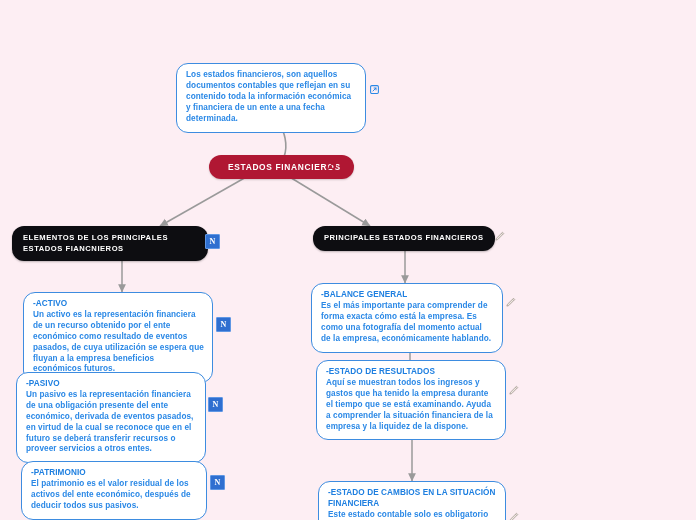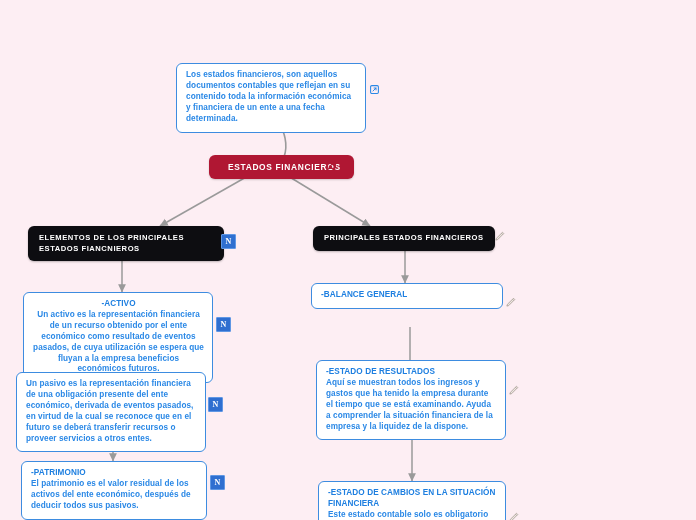--- a/index.html
+++ b/index.html
@@ -28,21 +28,21 @@
     pointer-events: none;
   }
 
   
   .node {
     position: absolute;
     box-sizing: border-box;
   }
   .node .box {
     box-sizing: border-box;
-    border-radius: 6px;
+    border-radius: 12px;
     position: relative;
   }
 
   
   .note-box {
     background: #ffffff;
     border: 1.5px solid #3d8ce0;
     border-radius: 8px;
     padding: 6px 8px 7px 9px;
     color: #1e7fe0;
@@ -154,61 +154,63 @@
   <div class="node" style="left:209px; top:155px;">
     <div class="box root-box">ESTADOS FINANCIEROS</div>
     <span class="icon-link" style="position:absolute; left:118px; top:5px;">
       <svg width="9" height="9" viewBox="0 0 12 12">
         <rect x="0.8" y="0.8" width="10.4" height="10.4" rx="1.6" fill="none" stroke="#b01733" stroke-width="1.5"></rect>
         <path d="M4 8 L8 4 M5.4 4 L8 4 L8 6.6" fill="none" stroke="#b01733" stroke-width="1.4" stroke-linecap="round" stroke-linejoin="round"></path>
       </svg>
     </span>
   </div>
 
-  <div class="node" style="left:28px; top:226px; width:196px;">
+  <div class="node" style="left:12px; top:226px; width:196px;">
     <div class="box branch-box" style="width:196px;">ELEMENTOS DE LOS PRINCIPALES ESTADOS FIANCNIEROS</div>
     <span class="badge badge-n" style="left:193px; top:8px;">N</span>
   </div>
 
   <div class="node" style="left:313px; top:226px;">
     <div class="box branch-box" style="white-space:nowrap;">PRINCIPALES ESTADOS FINANCIEROS</div>
     <span class="icon-pencil" style="position:absolute; left:181px; top:5px;">
       <svg width="11" height="11" viewBox="0 0 14 14">
         <path d="M10.8 1.6 L12.4 3.2 L4.6 11 L2.4 11.6 L3 9.4 Z" fill="#efe8e2" stroke="#9a9088" stroke-width="0.9" stroke-linejoin="round"></path>
         <path d="M9.6 2.8 L11.2 4.4" stroke="#9a9088" stroke-width="0.8"></path>
       </svg>
     </span>
   </div>
 
-  <div class="node" style="left:23px; top:292px; width:212px;text-align:center;">
+  <div class="node" style="left:23px; top:292px; width:212px;">
     <div class="box note-box" style="width:190px;">
       <span class="title">-ACTIVO</span>
       <span class="body">Un activo es la representación financiera de un recurso obtenido por el ente económico como resultado de eventos pasados, de cuya utilización se espera que fluyan a la empresa beneficios económicos futuros.</span>
     </div>
     <span class="badge badge-n" style="left:193px; top:25px;">N</span>
   </div>
 
   <div class="node" style="left:16px; top:372px; width:190px;">
     <div class="box note-box" style="width:190px;">
+      <span class="title">-PASIVO</span>
       <span class="body">Un pasivo es la representación financiera de una obligación presente del ente económico, derivada de eventos pasados, en virtud de la cual se reconoce que en el futuro se deberá transferir recursos o proveer servicios a otros entes.</span>
     </div>
     <span class="badge badge-n" style="left:192px; top:25px;">N</span>
   </div>
 
   <div class="node" style="left:21px; top:461px; width:208px;">
     <div class="box note-box" style="width:186px;">
       <span class="title">-PATRIMONIO</span>
       <span class="body">El patrimonio es el valor residual de los activos del ente económico, después de deducir todos sus pasivos.</span>
     </div>
     <span class="badge badge-n" style="left:189px; top:14px;">N</span>
   </div>
 
   <div class="node" style="left:311px; top:283px; width:192px;">
     <div class="box note-box" style="width:192px;">
       <span class="title">-BALANCE GENERAL</span>
+      <span class="body">Es el más importante para comprender de forma exacta cómo está la empresa. Es como una fotografía del momento actual de la empresa, económicamente hablando.</span>
     </div>
     <span class="icon-pencil" style="position:absolute; left:194px; top:14px;">
       <svg width="11" height="11" viewBox="0 0 14 14">
         <path d="M10.8 1.6 L12.4 3.2 L4.6 11 L2.4 11.6 L3 9.4 Z" fill="#efe8e2" stroke="#9a9088" stroke-width="0.9" stroke-linejoin="round"></path>
         <path d="M9.6 2.8 L11.2 4.4" stroke="#9a9088" stroke-width="0.8"></path>
       </svg>
     </span>
   </div>
 
   <div class="node" style="left:316px; top:360px; width:190px;">

